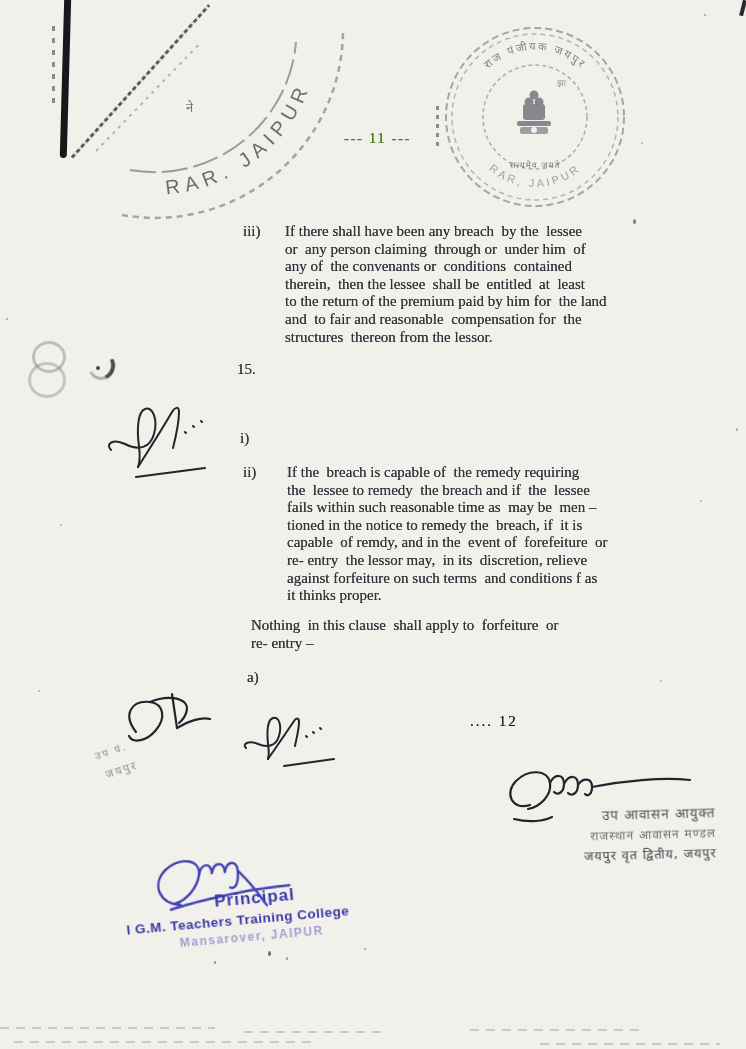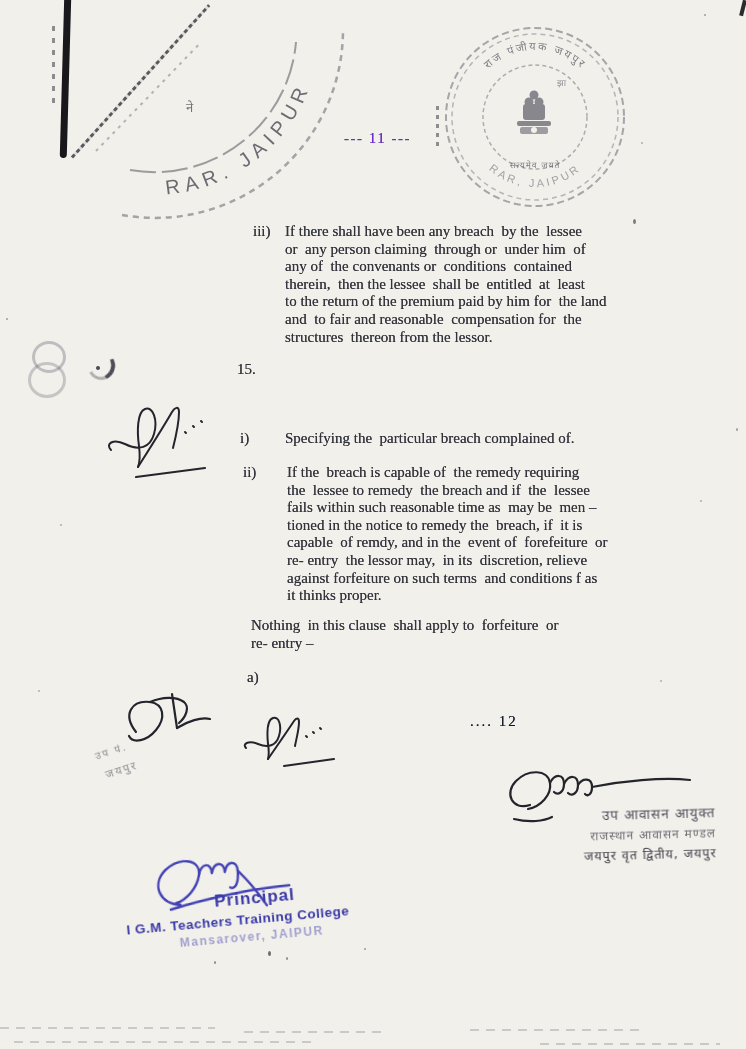--- a/index.html
+++ b/index.html
@@ -15,21 +15,21 @@
     text-shadow:0 0 .6px rgba(40,40,55,.8);
   }
   .clause .body {
     margin-left:48px; font-size:15px; line-height:17.6px;
     white-space:pre-wrap; width:420px;
     text-shadow:0 0 .6px rgba(40,40,55,.8);
   }
   .noindent .body { margin-left:14px; }
   .pageno {
     position:absolute; left:344px; top:130px; font-size:15px;
-    letter-spacing:1.5px; color:#6d28d9; text-shadow:0 0 .6px rgba(40,40,55,.7);
+    letter-spacing:1.5px; color:#4d7c0f; text-shadow:0 0 .6px rgba(40,40,55,.7);
   }
   .pageref {
     position:absolute; left:470px; top:713px; font-size:15px;
     letter-spacing:2px; color:#0f172a; text-shadow:0 0 .6px rgba(40,40,55,.7);
   }
   
   .blackbar { position:absolute; left:62px; top:-4px; width:7px; height:162px;
     background:#17171c; transform:rotate(1.6deg); border-radius:0 0 4px 4px; }
   .bar-dashes { position:absolute; left:52px; top:26px; width:3px; height:84px; opacity:.55;
     background:repeating-linear-gradient(180deg,#3a3a40 0 5px,transparent 5px 12px); }
@@ -143,37 +143,36 @@
       <rect x="83" y="107" width="28" height="7" rx="2" opacity=".8"></rect>
       <circle cx="97" cy="110" r="3" fill="#f2f0eb"></circle>
     </g>
     <text x="120" y="66" font-size="9" fill="#50505c" opacity=".6" font-family="DejaVu Sans, sans-serif">झा</text>
     <text x="98" y="148" font-size="8.5" text-anchor="middle" fill="#50505c" opacity=".75" letter-spacing="1" font-family="DejaVu Sans, sans-serif">सत्यमेव जयते</text>
   </svg>
 
   <div class="pageno">--- 11 ---</div>
 
   <div class="clause" style="top:223px;">
-    <span class="lbl" style="left:16px;font-family:Liberation Serif, serif;">iii)</span>
+    <span class="lbl" style="left:6px;font-family:Liberation Serif, serif;">iii)</span>
     <div class="body">If there shall have been any breach  by the  lessee
 or  any person claiming  through or  under him  of
 any of  the convenants or  conditions  contained
 therein,  then the lessee  shall be  entitled  at  least
 to the return of the premium paid by him for  the land
 and  to fair and reasonable  compensation for  the
 structures  thereon from the lessor.</div>
   </div>
 
   <div class="clause" style="top:361px;">
     <span class="lbl" style="left:0;">15.</span>
   </div>
 
   <div class="clause" style="top:430px;">
     <span class="lbl" style="left:3px;">i)</span>
-    <div class="body">Specifying the  particular breach complained of.</div>
   </div>
 
   <div class="clause" style="top:464px;">
     <span class="lbl" style="left:6px;">ii)</span>
     <div class="body" style="margin-left:50px;">If the  breach is capable of  the remedy requiring
 the  lessee to remedy  the breach and if  the  lessee
 fails within such reasonable time as  may be  men –
 tioned in the notice to remedy the  breach, if  it is
 capable  of remdy, and in the  event of  forefeiture  or
 re- entry  the lessor may,  in its  discretion, relieve

